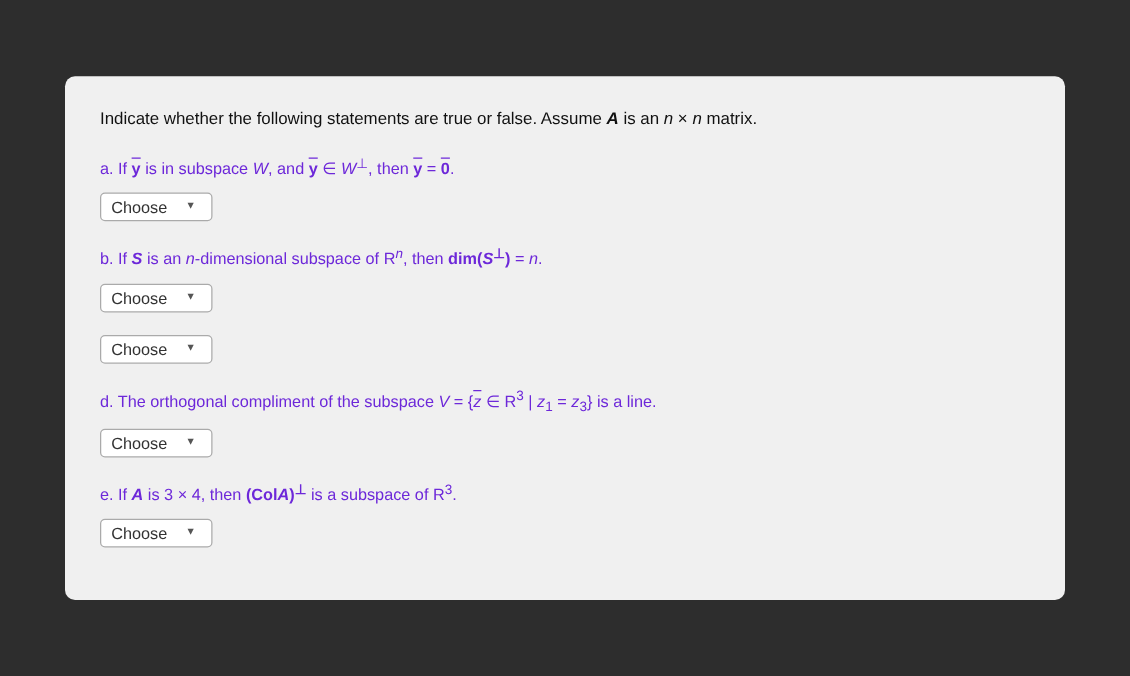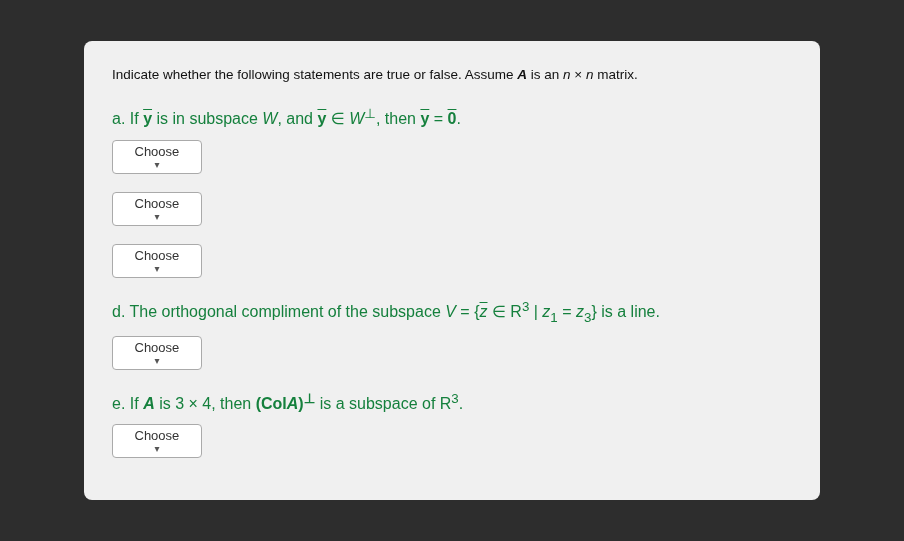--- a/index.html
+++ b/index.html
@@ -8,62 +8,61 @@
       display: flex;
       justify-content: center;
       align-items: center;
       min-height: 100vh;
       font-family: Arial, sans-serif;
     }
     .card {
       background: #f0f0f0;
       border-radius: 8px;
       padding: 24px 28px;
-      width: 736px;
+      width: 800px;
       max-width: 95vw;
     }
     .instructions {
       font-size: 13.5px;
       color: #111;
       margin-bottom: 18px;
       line-height: 1.5;
     }
     .instructions .bold-italic {
       font-weight: bold;
       font-style: italic;
     }
     .question-block {
       margin-bottom: 18px;
     }
     .question-text {
-      font-size: 16px;
-      color: #15803d;
+      font-size: 13px;
+      color: #6d28d9;
       margin-bottom: 8px;
       line-height: 1.6;
     }
     .question-text .italic {
       font-style: italic;
     }
     .question-text .bold-italic {
       font-weight: bold;
       font-style: italic;
     }
     .choose-select {
       display: inline-flex;
-      align-items: center;
+      align-items: flex-start;
       background: #fff;
       border: 1px solid #aaa;
       border-radius: 4px;
       padding: 3px 8px;
       font-size: 13px;
       color: #333;
       cursor: pointer;
       min-width: 90px;
-      gap: 0;
-      flex-direction: column;
+      gap: 16px;
     }
     .choose-select select {
       border: none;
       background: transparent;
       font-size: 13px;
       color: #333;
       outline: none;
       cursor: pointer;
       appearance: none;
       -webkit-appearance: none;
@@ -92,20 +91,23 @@
       <select>
         <option>Choose</option>
         <option>True</option>
         <option>False</option>
       </select>
       <span class="chevron">▾</span>
     </div>
   </div>
 
   <div class="question-block">
+    <div class="question-text">
+      b. If <span class="bold-italic">S</span> is an <span class="italic">n</span>-dimensional subspace of R<sup><span class="italic">n</span></sup>, then <span style="font-weight:bold;">dim(</span><span style="font-weight:bold;font-style:italic;">S</span><sup style="font-weight:bold;">⊥</sup><span style="font-weight:bold;">)</span> = <span class="italic">n</span>.
+    </div>
     <div class="choose-select">
       <select>
         <option>Choose</option>
         <option>True</option>
         <option>False</option>
       </select>
       <span class="chevron">▾</span>
     </div>
   </div>
 

